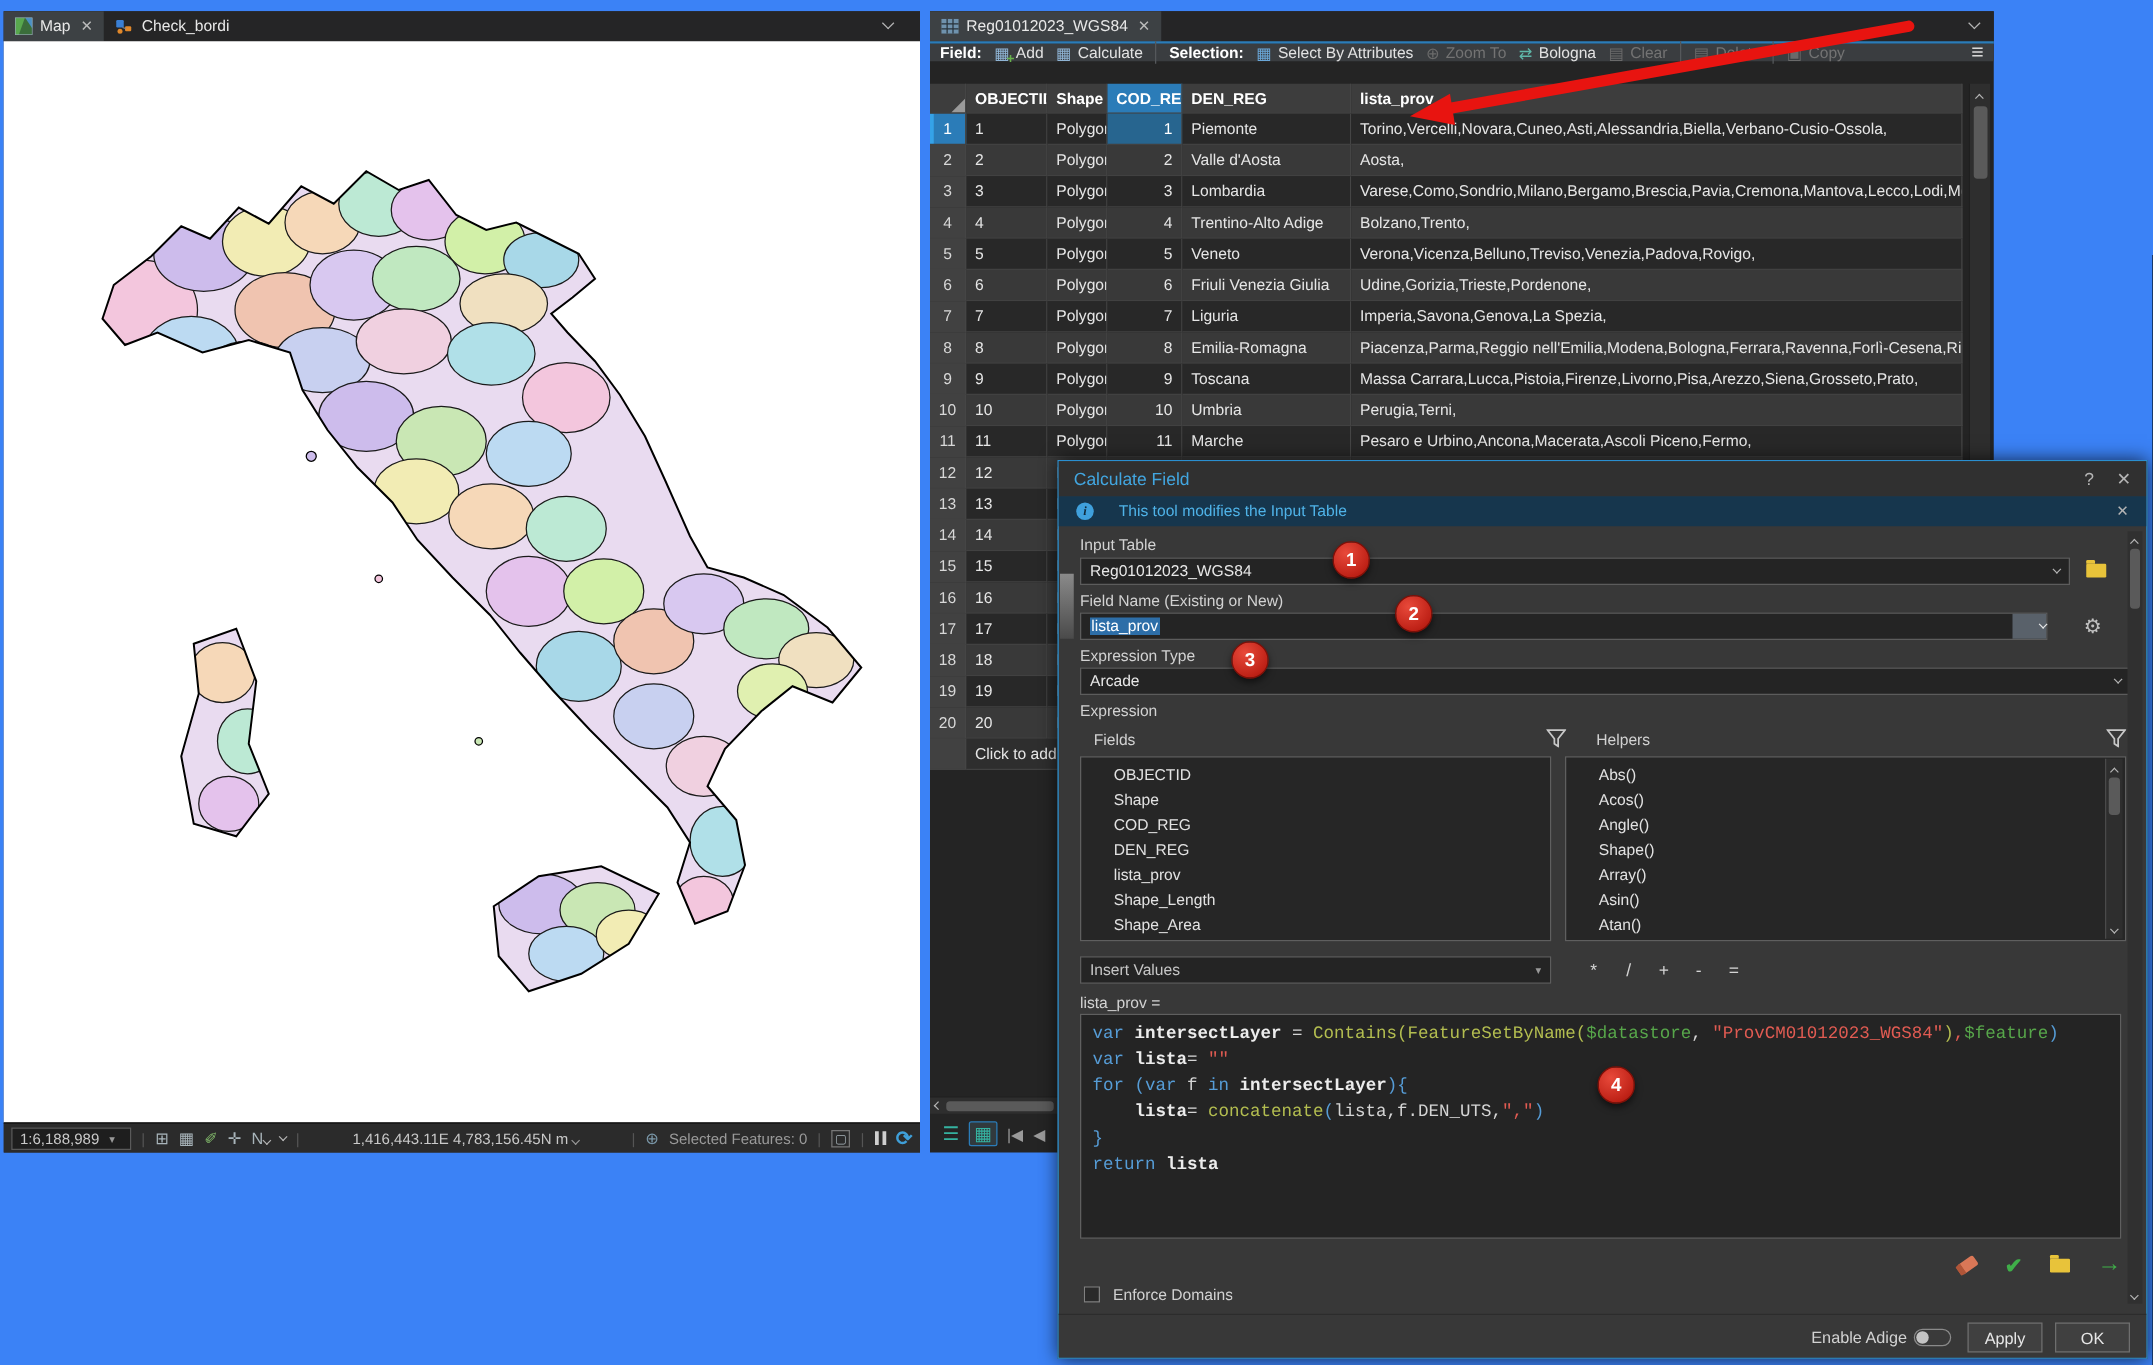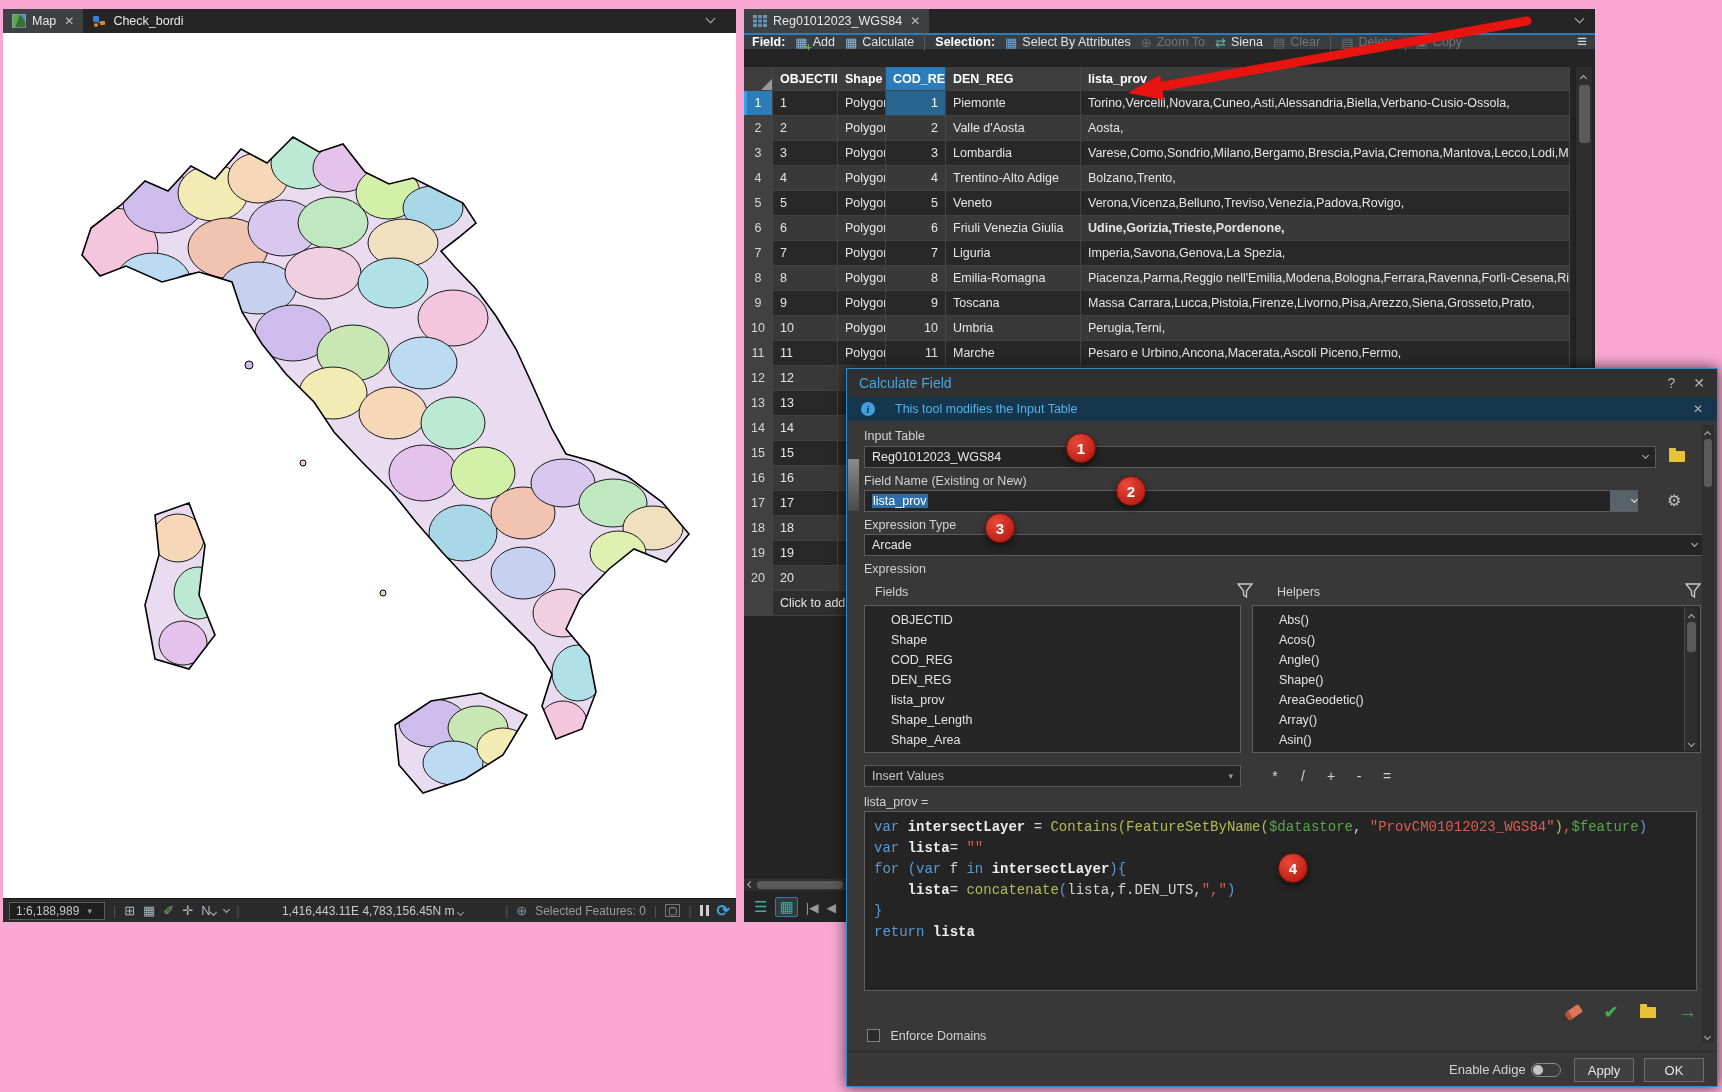--- a/index.html
+++ b/index.html
@@ -1,17 +1,17 @@
 <!DOCTYPE html>
 <html><head>
 <meta charset="utf-8">
 <style>
   *{box-sizing:border-box;margin:0;padding:0}
   html,body{background:#000}
-  .root{position:relative;width:1722px;height:1092px;background:#f9a8d4;overflow:hidden;
+  .root{position:relative;width:1722px;height:1092px;background:#3b82f6;overflow:hidden;
         font-family:"Liberation Sans",sans-serif;color:#ddd;font-size:12.5px}
   .abs{position:absolute}
 
   
   .panel{position:absolute;background:#2d2d30}
   .tabbar{position:absolute;left:0;top:0;right:0;height:24px;background:#252526;display:flex;align-items:stretch}
   .tab{display:flex;align-items:center;gap:6px;padding:0 9px;color:#e8e8e8;font-size:12.5px;cursor:default}
   .tab.active{background:#3d4144}
   .tab .x{color:#bbb;font-size:12px;margin-left:2px}
   .chev{display:inline-block;width:7px;height:7px;border-right:1.6px solid #b5b5b5;border-bottom:1.6px solid #b5b5b5;transform:rotate(45deg);margin-top:-3px}
@@ -251,21 +251,21 @@
       <span class="tbtn">
           <span class="tico" style="color:#6aa7d8">▦</span>
           <span>Select By Attributes</span>
         </span>
       <span class="tbtn dis">
           <span class="tico">⊕</span>
           <span>Zoom To</span>
         </span>
       <span class="tbtn">
           <span class="tico" style="color:#5fb6a8">⇄</span>
-          <span>Siena</span>
+          <span>Bologna</span>
         </span>
       <span class="tbtn dis">
           <span class="tico">▤</span>
           <span>Clear</span>
         </span>
       <span class="tsep"></span>
       <span class="tbtn dis">
           <span class="tico">▤</span>
           <span>Delete</span>
         </span>
@@ -327,21 +327,21 @@
           <div class="cell numcell" style="width: 60px;">5</div>
           <div class="cell " style="width: 135px;">Veneto</div>
           <div class="cell " style="width: 489px;">Verona,Vicenza,Belluno,Treviso,Venezia,Padova,Rovigo,</div>
         </div>
         <div class="trow r-even">
           <div class="cell rownum" style="width: 29px;">6</div>
           <div class="cell " style="width: 65px;">6</div>
           <div class="cell " style="width: 48px;">Polygon</div>
           <div class="cell numcell" style="width: 60px;">6</div>
           <div class="cell " style="width: 135px;">Friuli Venezia Giulia</div>
-          <div class="cell " style="width: 489px; font-weight: bold;">Udine,Gorizia,Trieste,Pordenone,</div>
+          <div class="cell " style="width: 489px;">Udine,Gorizia,Trieste,Pordenone,</div>
         </div>
         <div class="trow r-odd">
           <div class="cell rownum" style="width: 29px;">7</div>
           <div class="cell " style="width: 65px;">7</div>
           <div class="cell " style="width: 48px;">Polygon</div>
           <div class="cell numcell" style="width: 60px;">7</div>
           <div class="cell " style="width: 135px;">Liguria</div>
           <div class="cell " style="width: 489px;">Imperia,Savona,Genova,La Spezia,</div>
         </div>
         <div class="trow r-even">
@@ -524,21 +524,20 @@
         <div class="li">DEN_REG</div>
         <div class="li">lista_prov</div>
         <div class="li">Shape_Length</div>
         <div class="li">Shape_Area</div>
       </div>
     <div id="helpersbox" class="listbox" style="left:405px;top:236px;width:449px;height:148px">
         <div class="li">Abs()</div>
         <div class="li">Acos()</div>
         <div class="li">Angle()</div>
         <div class="li">Shape()</div>
-        <div class="li">AreaGeodetic()</div>
         <div class="li">Array()</div>
         <div class="li">Asin()</div>
         <div class="li">Atan()</div>
       </div>
     <div class="vscroll" style="left:837px;top:238px;width:14px;height:144px;border-left:1px solid #4a4a4a">
       <span class="chev up sm" style="position:absolute;left:4px;top:5px"></span>
       <div class="thumb" style="position:absolute;left:2px;top:15px;width:9px;height:30px"></div>
       <span class="chev sm" style="position:absolute;left:4px;bottom:5px"></span>
     </div>
 

